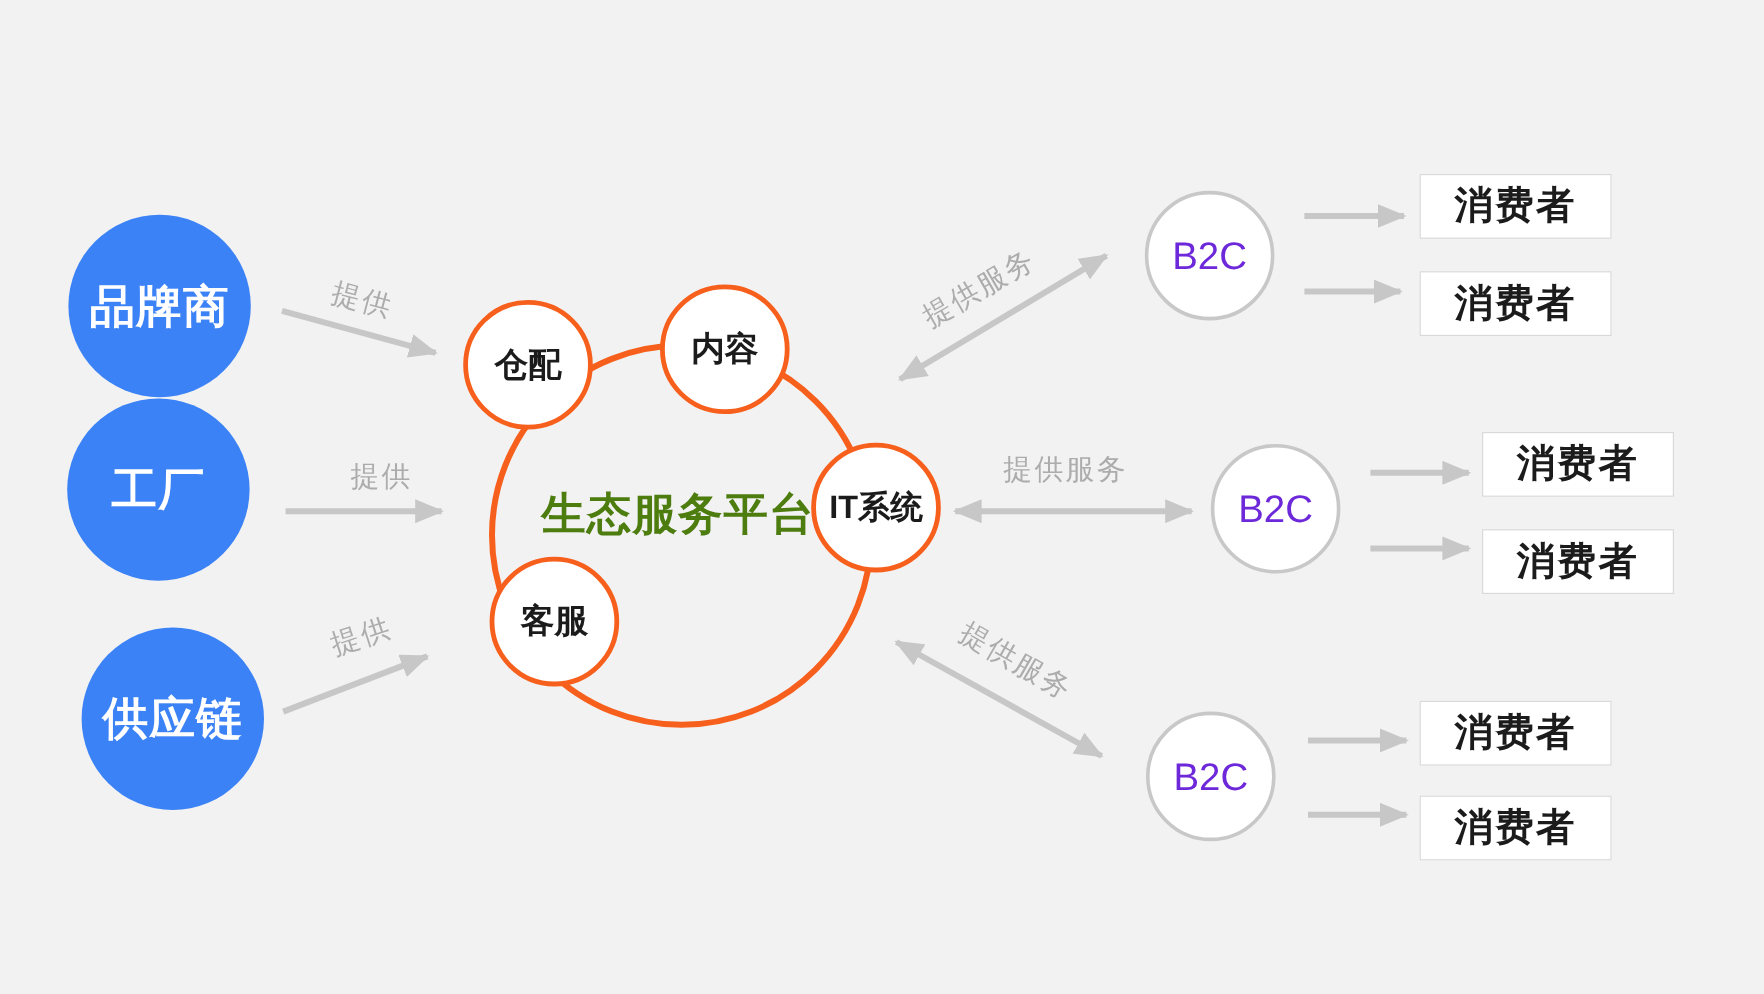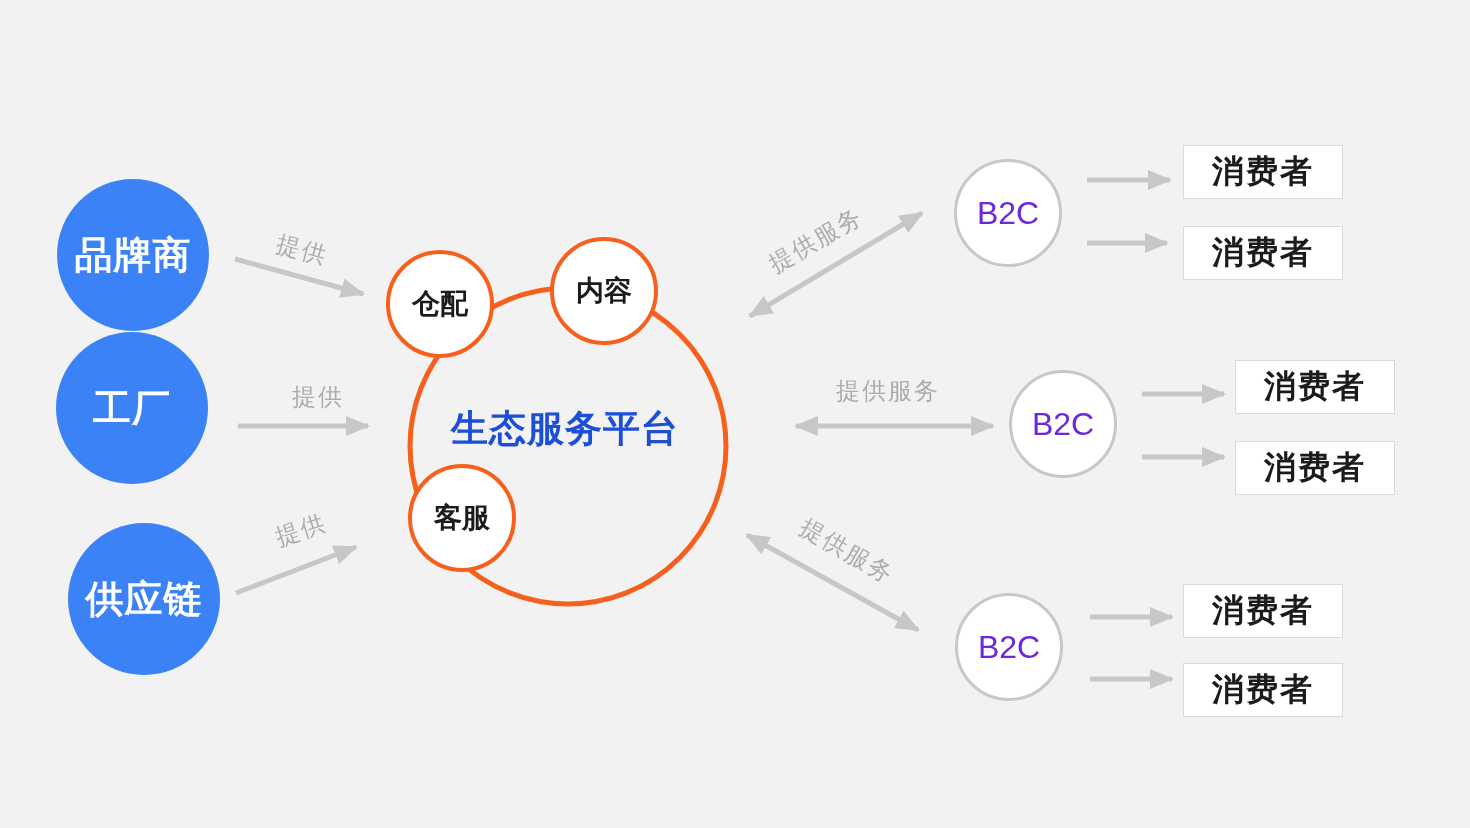--- a/index.html
+++ b/index.html
@@ -31,21 +31,21 @@
     width:108px;height:108px;border-radius:50%;
     background:#FFFFFF;border:3px solid #C8C8C8;
     color:#6d28d9;font-size:32px;font-weight:500;
   }
   .consumer{
     width:160px;height:54px;background:#FFFFFF;border:1px solid #D9D9D9;
     color:#1B1B1B;font-size:32px;font-weight:bold;letter-spacing:2px;
   }
   .platform-title{
     position:absolute;transform:translate(-50%,-50%);
-    color:#1d4ed8;font-size:37px;font-weight:bold;letter-spacing:1px;
+    color:#4d7c0f;font-size:37px;font-weight:bold;letter-spacing:1px;
     white-space:nowrap;
   }
   .arrow-label{
     position:absolute;color:#ACACAC;font-size:24px;font-weight:500;
     white-space:nowrap;letter-spacing:2px;
   }
 </style>
 </head>
 <body>
 
@@ -81,20 +81,21 @@
   <div class="node supplier" style="left:68px;top:523px">供应链</div>
 
   <div class="arrow-label" style="left:302px;top:250px;transform:translate(-50%,-50%) rotate(15deg)">提供</div>
   <div class="arrow-label" style="left:318px;top:397px;transform:translate(-50%,-50%)">提供</div>
   <div class="arrow-label" style="left:301px;top:530px;transform:translate(-50%,-50%) rotate(-18deg)">提供</div>
 
   <div class="platform-title" style="left:565px;top:429px">生态服务平台</div>
 
   <div class="node service" style="left:386px;top:250px">仓配</div>
   <div class="node service" style="left:550px;top:237px">内容</div>
+  <div class="node service small-text" style="left:676px;top:369px">IT系统</div>
   <div class="node service" style="left:408px;top:464px">客服</div>
 
   <div class="arrow-label" style="left:816px;top:240px;transform:translate(-50%,-50%) rotate(-30deg)">提供服务</div>
   <div class="arrow-label" style="left:888px;top:391px;transform:translate(-50%,-50%)">提供服务</div>
   <div class="arrow-label" style="left:847px;top:551px;transform:translate(-50%,-50%) rotate(30deg)">提供服务</div>
 
   <div class="node b2c" style="left:954px;top:159px">B2C</div>
   <div class="node b2c" style="left:1009px;top:370px">B2C</div>
   <div class="node b2c" style="left:955px;top:593px">B2C</div>
 

